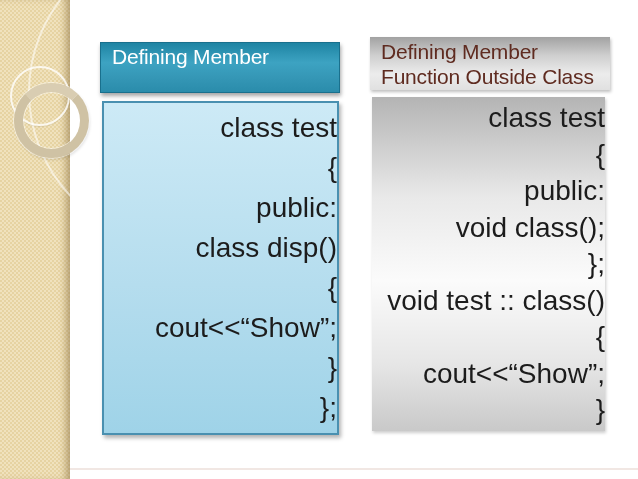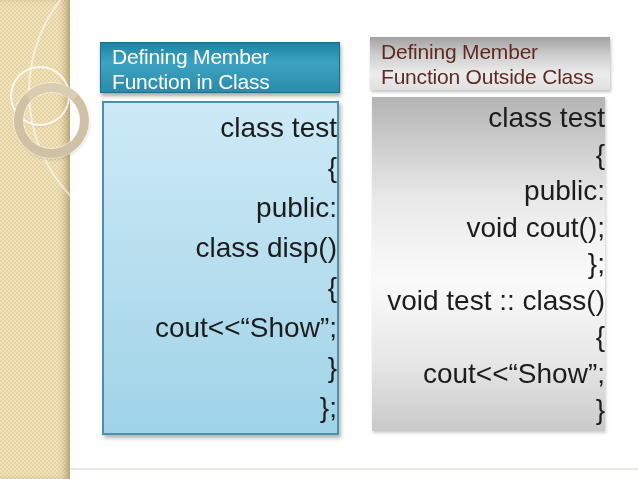--- a/index.html
+++ b/index.html
@@ -138,25 +138,24 @@
 
 <div class="ring"></div>
 
 <div class="logo">
   <span class="logo-c">C</span>
   <span class="logo-pp">++</span>
 </div>
 
 <div class="panel-header teal">
   <div>Defining Member</div>
-  <div>Function in Class</div>
 </div>
 
 <div class="codebox blue"><div class="code-line">class test</div><div class="code-line">{</div><div class="code-line">public:</div><div class="code-line">class disp()</div><div class="code-line">{</div><div class="code-line">cout&lt;&lt;“Show”;</div><div class="code-line">}</div><div class="code-line">};</div></div>
 
 <div class="panel-header gray">
   <div>Defining Member</div>
   <div>Function Outside Class</div>
 </div>
 
-<div class="codebox gray"><div class="code-line">class test</div><div class="code-line">{</div><div class="code-line">public:</div><div class="code-line">void cout();</div><div class="code-line">};</div><div class="code-line">void test :: class()</div><div class="code-line">{</div><div class="code-line">cout&lt;&lt;“Show”;</div><div class="code-line">}</div></div>
+<div class="codebox gray"><div class="code-line">class test</div><div class="code-line">{</div><div class="code-line">public:</div><div class="code-line">void class();</div><div class="code-line">};</div><div class="code-line">void test :: class()</div><div class="code-line">{</div><div class="code-line">cout&lt;&lt;“Show”;</div><div class="code-line">}</div></div>
 
 <div class="bottom-line"></div>
 
 </body></html>

